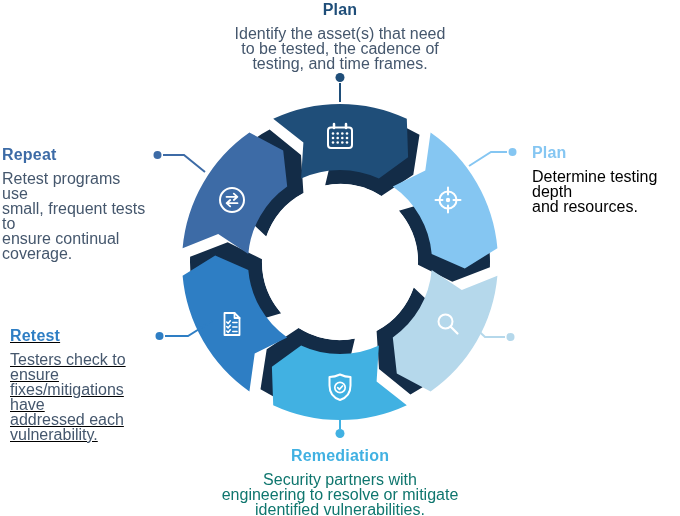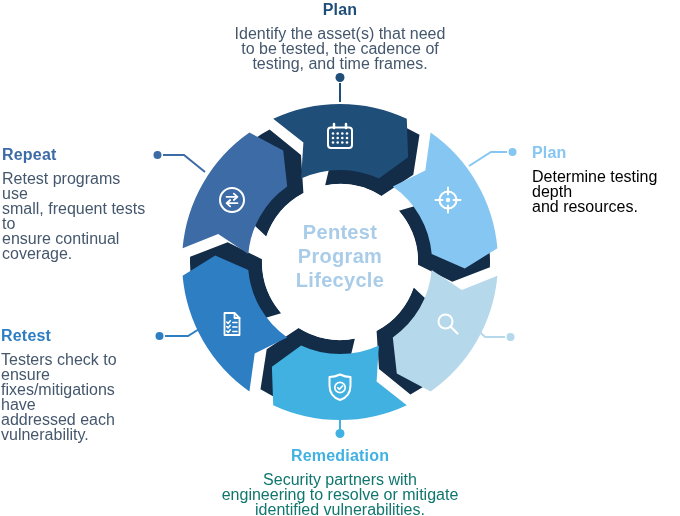--- a/index.html
+++ b/index.html
@@ -113,23 +113,20 @@
       </g>
 
       <g transform="translate(232,200)">
         <circle cx="0" cy="0" r="12"></circle>
         <path d="M-5.5 -3.2 L4.5 -3.2 M1.8 -6.4 L5.4 -3.2 L1.8 0" stroke-width="1.8"></path>
         <path d="M5.5 3.2 L-4.5 3.2 M-1.8 0 L-5.4 3.2 L-1.8 6.4" stroke-width="1.8"></path>
       </g>
     </g>
   </svg>
 
-  <div class="center-title" style="color: rgb(169, 204, 233);">Pentest
-Program
-Lifecycle</div>
 
   <div class="stage-block align-center" style="left:190px;top:1px;width:300px;">
     <div class="stage-heading" style="color: rgb(31, 78, 121);">Plan</div>
     <div class="stage-desc" style="color: rgb(69, 87, 109);">Identify the asset(s) that need
 to be tested, the cadence of
 testing, and time frames.</div>
   </div>
 
   <div class="stage-block align-left" style="left:532px;top:144px;width:146px;">
     <div class="stage-heading" style="color: rgb(133, 198, 242);">Plan</div>
@@ -138,21 +135,21 @@
   </div>
 
 
   <div class="stage-block align-center" style="left:180px;top:447px;width:320px;">
     <div class="stage-heading" style="color: rgb(65, 177, 226);">Remediation</div>
     <div class="stage-desc" style="color: #0f766e;">Security partners with
 engineering to resolve or mitigate
 identified vulnerabilities.</div>
   </div>
 
-  <div class="stage-block align-right" style="left:1px;top:327px;width:146px;">
+  <div class="stage-block align-right" style="left:10px;top:327px;width:146px;text-decoration:underline;">
     <div class="stage-heading" style="color: rgb(46, 126, 196);">Retest</div>
     <div class="stage-desc" style="color: rgb(69, 87, 109);">Testers check to ensure
 fixes/mitigations have
 addressed each
 vulnerability.</div>
   </div>
 
   <div class="stage-block align-right" style="left:2px;top:146px;width:146px;">
     <div class="stage-heading" style="color: rgb(61, 107, 166);">Repeat</div>
     <div class="stage-desc" style="color: rgb(69, 87, 109);">Retest programs use

